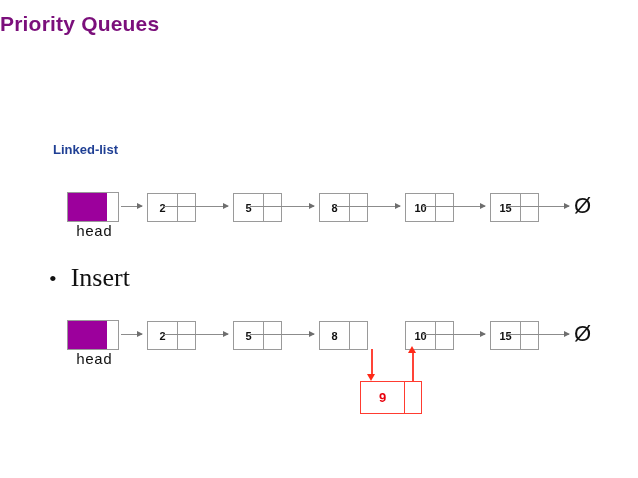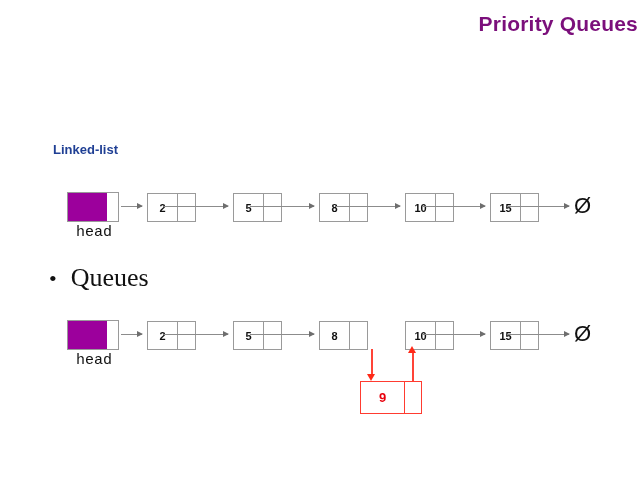--- a/index.html
+++ b/index.html
@@ -22,21 +22,21 @@
     width: 638px;
     height: 478px;
   }
 
   
   .slide-title {
     position: absolute;
     left: 0;
     top: 12px;
     width: 638px;
-    text-align: right;
+    text-align: left;
     font-family: "Liberation Sans", sans-serif;
     font-weight: bold;
     font-size: 21px;
     letter-spacing: 0.2px;
     color: #7B0F7B;
     white-space: nowrap;
   }
 
   
   .section-heading {
@@ -242,21 +242,21 @@
       <div class="cell-data">15</div>
       <div class="cell-ptr"></div>
     </div>
     <div class="arrow-h" style="left:507px; top:14px; width:62px;"></div>
 
     <div class="null-symbol" style="left:574px; top:3px;">Ø</div>
   </div>
 
   <div class="bullet-row">
     <span class="bullet-dot">•</span>
-    <span class="bullet-text">Queues</span>
+    <span class="bullet-text">Insert</span>
   </div>
 
   <div class="list-row" style="top:320px;">
 
     <div class="head-box" style="left:67px; top:0;">
       <div class="head-fill"></div>
     </div>
     <div class="head-label" style="left:76px; top:32px;">head</div>
 
     <div class="arrow-h" style="left:121px; top:14px; width:21px;"></div>

